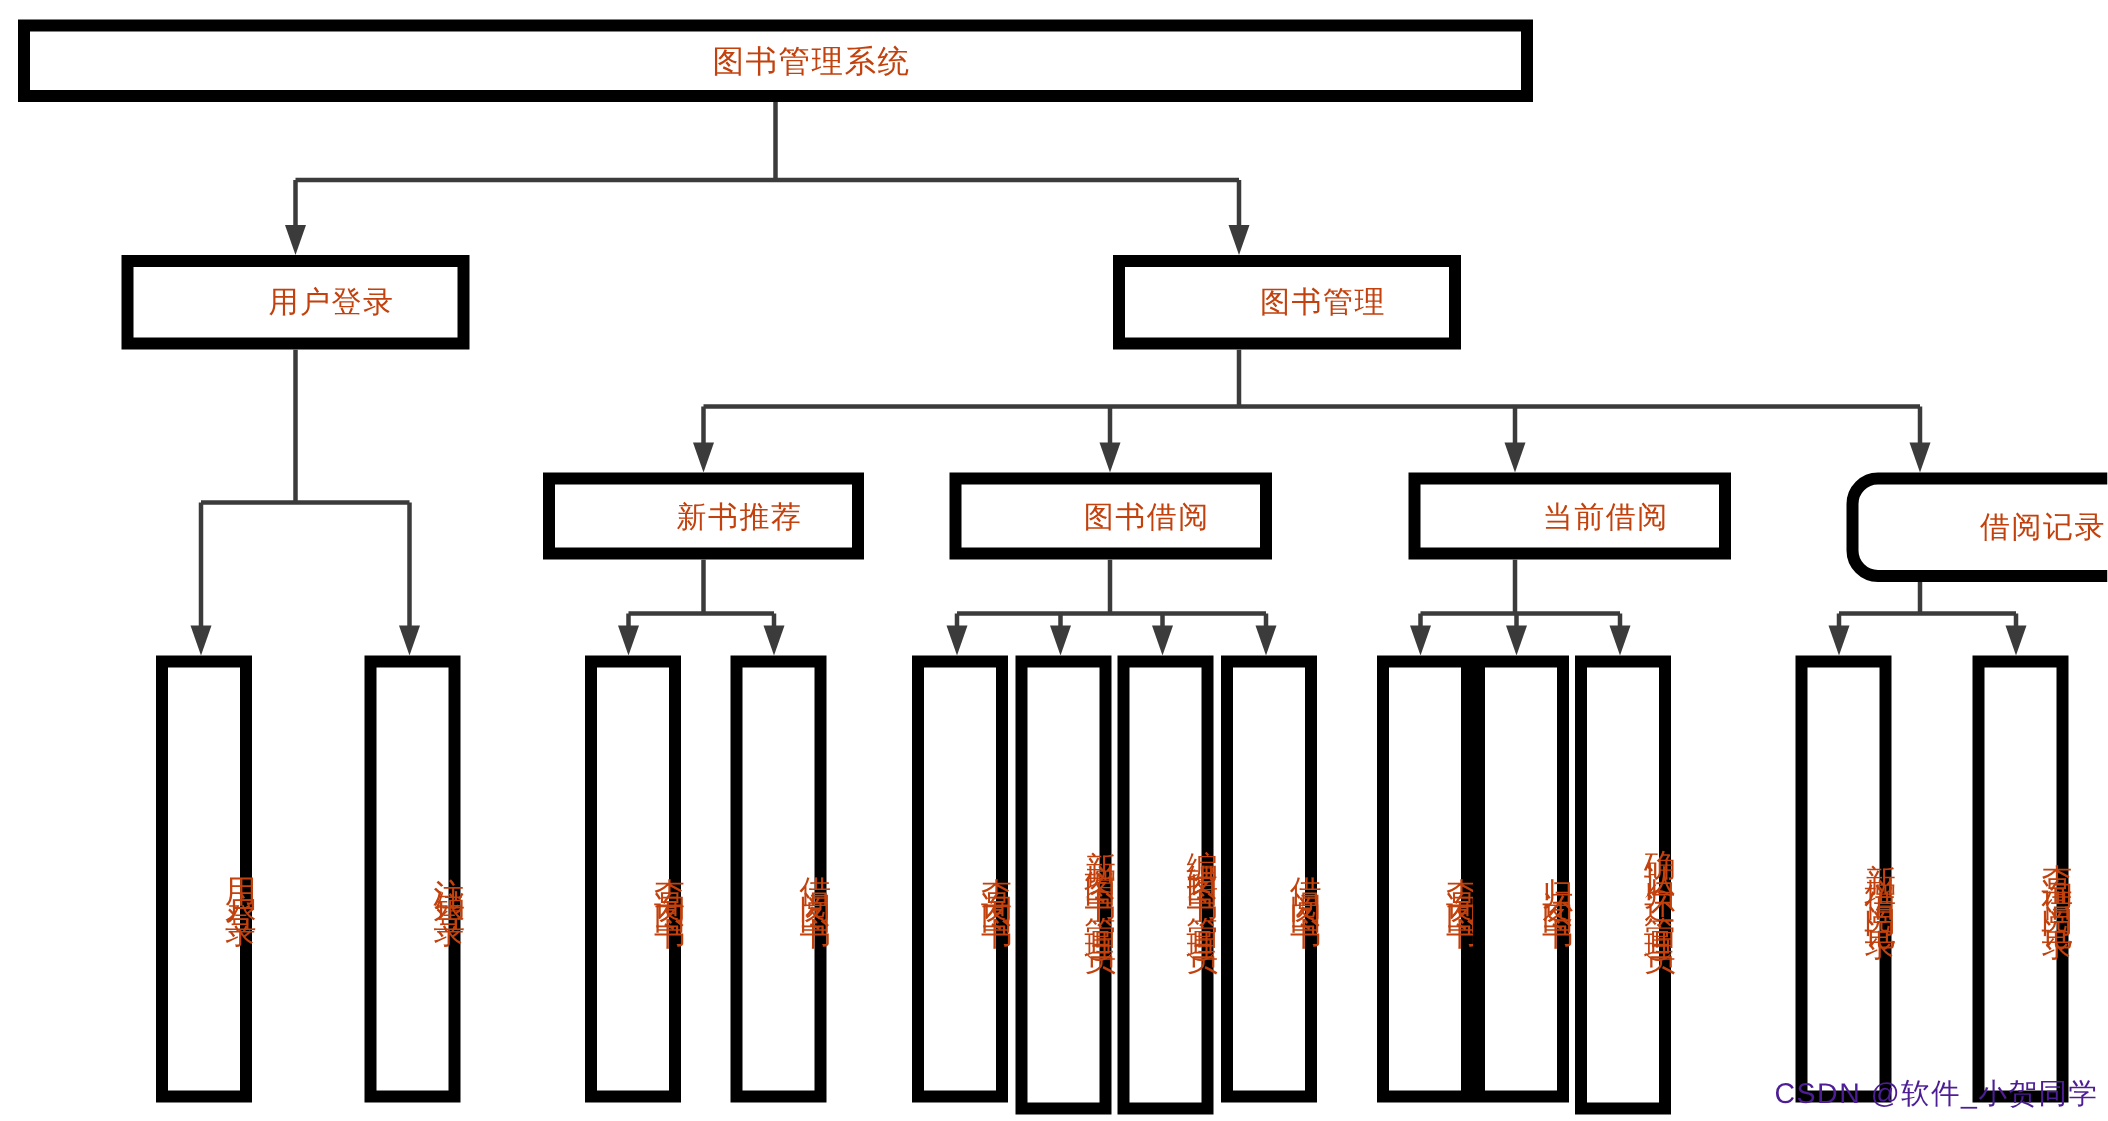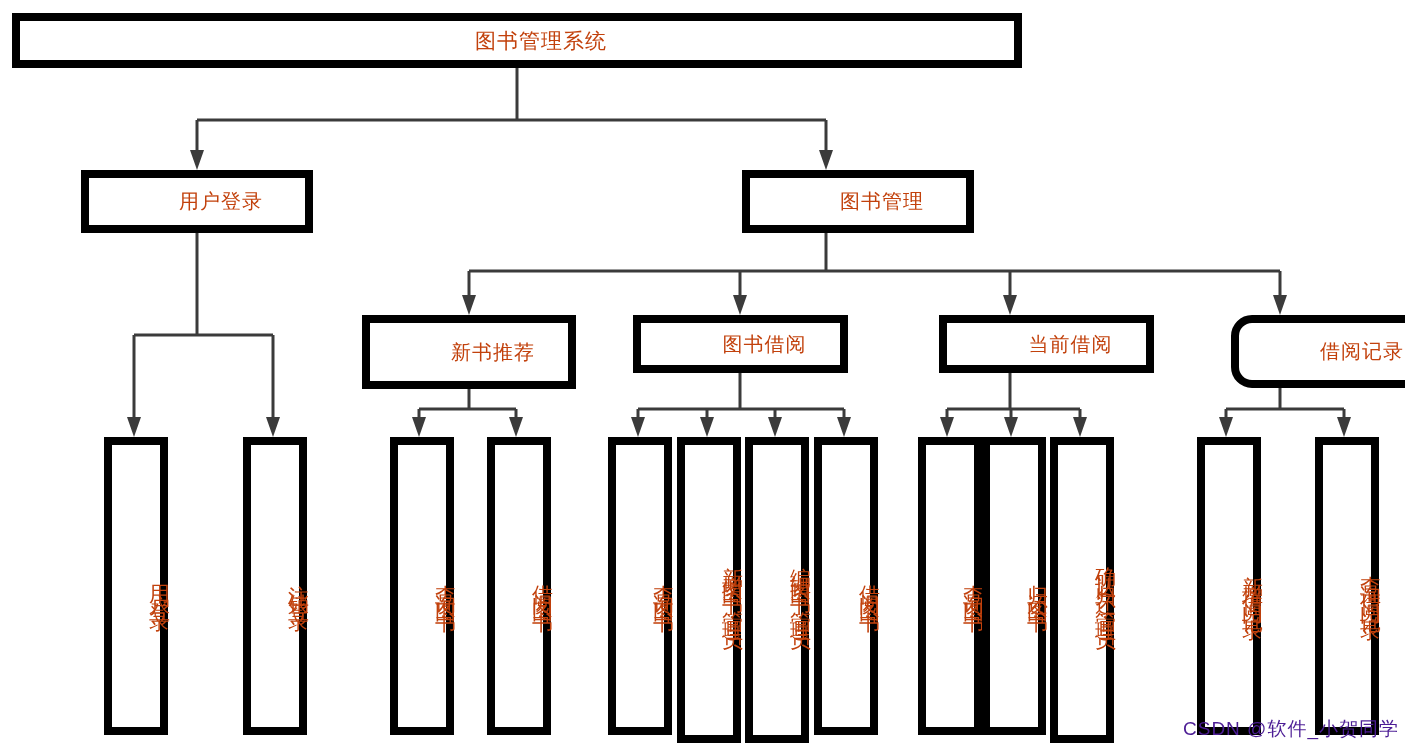--- a/index.html
+++ b/index.html
@@ -117,21 +117,21 @@
     <path class="edge" d="M1344 409 V419"></path>
     <polygon class="arrowhead" points="1219,417 1233,417 1226,437"></polygon>
     <polygon class="arrowhead" points="1337,417 1351,417 1344,437"></polygon>
   </svg>
 
   <div class="node root" style="left:12px; top:13px; width:1010px; height:55px;">图书管理系统</div>
 
   <div class="node" style="left:81px; top:170px; width:232px; height:63px;">用户登录</div>
   <div class="node" style="left:710px; top:170px; width:232px; height:63px;margin-left:32px;">图书管理</div>
 
-  <div class="node" style="left:362px; top:315px; width:214px; height:74px;font-family:Liberation Mono, monospace;">新书推荐</div>
+  <div class="node" style="left:362px; top:315px; width:214px; height:58px;font-family:Liberation Mono, monospace;">新书推荐</div>
   <div class="node" style="left:633px; top:315px; width:215px; height:58px;">图书借阅</div>
   <div class="node" style="left:903px; top:315px; width:215px; height:58px;margin-left:36px;">当前借阅</div>
   <div class="node" style="left:1231px; top:315px; width:214px; height:73px;border-radius:21px;">借阅记录</div>
 
   <div class="node vert" style="left:104px; top:437px; width:60px; height:298px;">用户登录</div>
   <div class="node vert" style="left:243px; top:437px; width:60px; height:298px;">注销登录</div>
 
   <div class="node vert" style="left:390px; top:437px; width:58px; height:298px;">查询图书</div>
   <div class="node vert" style="left:487px; top:437px; width:59px; height:298px;">借阅图书</div>
 

